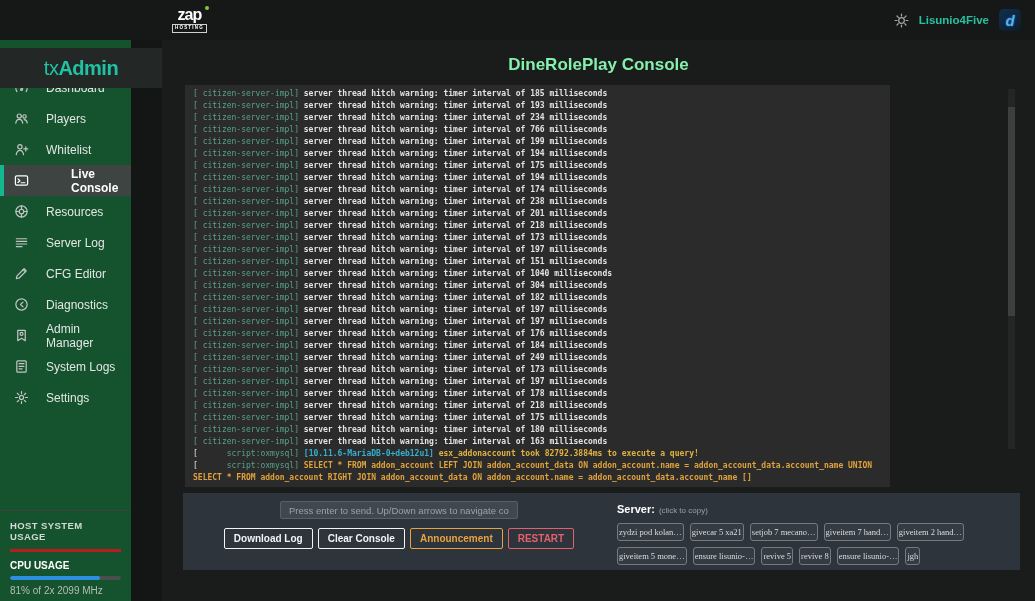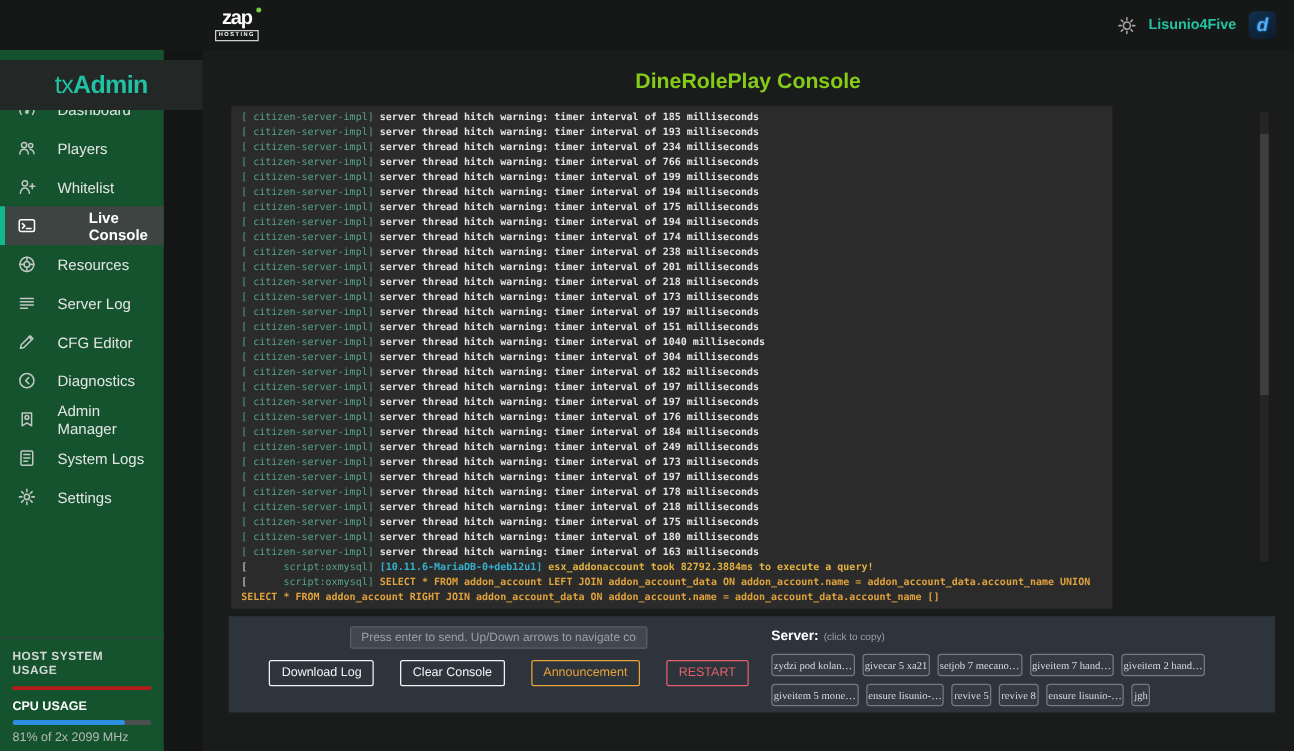--- a/index.html
+++ b/index.html
@@ -35,40 +35,40 @@
   .nav-label { font-size:12px; }
   .host { position:absolute; left:0; right:0; top:470px; border-top:1px solid #3d423f; padding:9px 10px 0; }
   .host-title { font-size:9.5px; font-weight:700; color:#d4d8d6; letter-spacing:.4px; padding-bottom:7px; border-bottom:3px solid #b91c1c; margin-bottom:8px; }
   .usage-label { font-size:10px; font-weight:700; color:#ffffff; margin-bottom:5px; }
   .bar { height:4px; background:#4a4f4d; border-radius:2px; margin-bottom:5px; overflow:hidden; }
   .bar-fill { height:100%; border-radius:2px; }
   .usage-value { font-size:10px; color:#b7bbb9; margin-bottom:7px; }
 
   
   .main { position:absolute; left:162px; top:40px; right:0; bottom:0; background:#1a1b1b; }
-  .page-title { text-align:center; margin-top:15px; font-size:17px; font-weight:700; color:#84cc16; }
+  .page-title { text-align:center; margin-top:15px; font-size:17px; font-weight:700; color:#86efac; }
   .console { position:absolute; left:23px; top:45px; width:705px; height:402px; background:#2b2b2b; padding:3px 16px 3px 8px; font-family:"DejaVu Sans Mono",monospace; font-size:8px; line-height:12px; overflow:hidden; }
   .cline { white-space:pre-wrap; word-break:break-word; }
   .c-chan { color:#57a38c; }
   .c-msg  { color:#e3e3e3; font-weight:700; }
   .c-plain  { color:#e3e3e3; }
   .c-teal   { color:#57a38c; }
   .c-cyan   { color:#35b0cf; font-weight:700; }
   .c-yellow { color:#e3b341; font-weight:700; }
   .c-orange { color:#dfa23c; font-weight:700; }
   .console-scrollbar { position:absolute; right:3px; top:4px; bottom:4px; width:7px; background:#252525; }
   .console-thumb { position:absolute; top:5%; height:58%; width:100%; background:#3e3e3e; cursor:pointer; }
 
   
   .controls { position:absolute; left:21px; top:453px; width:837px; height:77px; background:#2d343c; display:flex; }
   .controls-left { width:432px; display:flex; flex-direction:column; align-items:center; padding-top:8px; }
   .cmd-input { width:238px; height:18px; background:#40474f; border:1px solid #585f66; border-radius:2px; color:#dfe3e6; font-size:9.5px; padding:0 8px; font-family:"Liberation Sans",sans-serif; outline:none; }
   .cmd-input::placeholder { color:#9aa1a7; }
   .btn-row { margin-top:9px; display:flex; gap:5px; }
-  .btn { background:transparent; border-radius:2px; font-size:10px; font-weight:400; padding:4px 9px; font-family:"Liberation Sans",sans-serif; cursor:pointer;margin-left:16px; }
+  .btn { background:transparent; border-radius:2px; font-size:10px; font-weight:700; padding:4px 9px; font-family:"Liberation Sans",sans-serif; cursor:pointer; }
   .btn-light   { border:1px solid #f3f4f5; color:#f3f4f5; }
   .btn-warning { border:1px solid #e8a33d; color:#e8a33d; }
   .btn-danger  { border:1px solid #e4606d; color:#e4606d; }
   .history { flex:1; padding:6px 10px 0 2px; }
   .history-head { font-size:11px; font-weight:700; color:#ffffff; }
   .history-hint { font-size:8px; color:#9aa0a5; font-weight:400; margin-left:4px; }
   .hrow { display:flex; gap:6px; margin-top:6px; }
   .hbtn { background:#343b43; border:1px solid #737b82; border-radius:3px; color:#d9dde0; font-size:8.5px; padding:3px 1px; white-space:nowrap; cursor:pointer; font-family:Liberation Serif, serif; }
 </style>
 </head>

